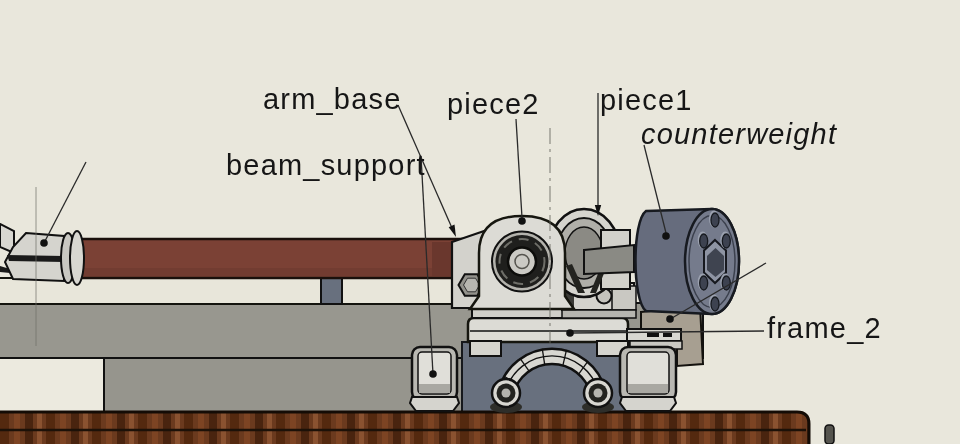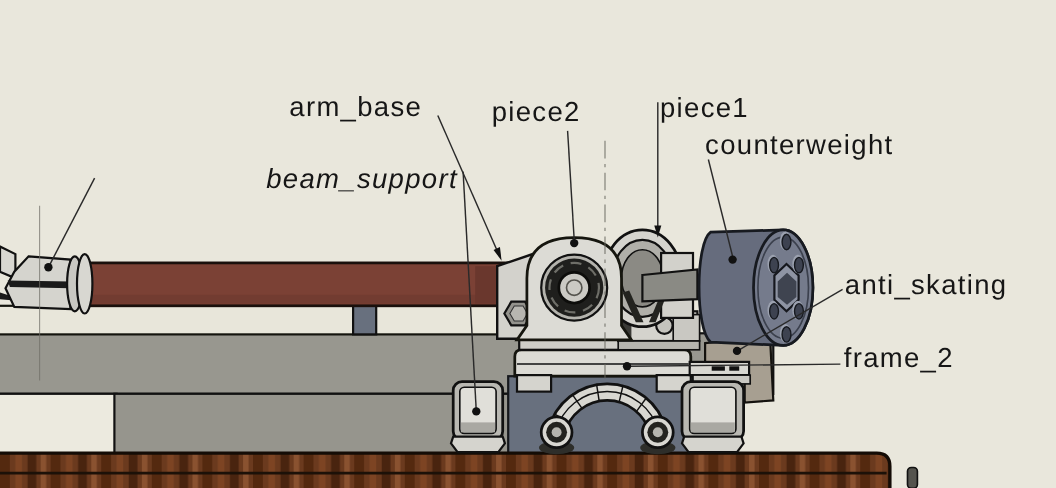--- a/index.html
+++ b/index.html
@@ -5,21 +5,21 @@
   html,body{margin:0;padding:0;}
   body{font-family:"Liberation Sans", sans-serif;}
   .stage{
     position:relative;width:960px;height:444px;overflow:hidden;
     background:#e9e7dc;
   }
   .stage svg{position:absolute;left:0;top:0;}
   .part-label{
     position:absolute;
     font-family:"Liberation Sans", sans-serif;
-    font-size:25px;
+    font-size:29px;
     letter-spacing:1.2px;
     color:#161616;
     white-space:nowrap;
     line-height:1.05;
   }
 </style>
 </head>
 <body>
 
 <div class="stage">
@@ -192,21 +192,20 @@
     <polygon points="598,216 594.8,205 601.2,205" stroke="none"></polygon>
     <line x1="644" y1="145" x2="666" y2="233"></line>
     <circle cx="666" cy="236" r="3.8" stroke="none"></circle>
     <line x1="766" y1="263" x2="672" y2="318"></line>
     <circle cx="670" cy="319" r="3.8" stroke="none"></circle>
     <line x1="764" y1="331" x2="572" y2="333"></line>
     <circle cx="570" cy="333" r="3.8" stroke="none"></circle>
   </g>
 </svg>
 
-<div class="part-label" style="left:242px;top:150px;font-style:italic;">beam_support</div>
+<div class="part-label" style="left:226px;top:150px;">beam_support</div>
 <div class="part-label" style="left:263px;top:84px;">arm_base</div>
 <div class="part-label" style="left:423px;top:89px;margin-left:24px;">piece2</div>
 <div class="part-label" style="left:600px;top:85px;">piece1</div>
-<div class="part-label" style="left:641px;top:119px;">counterweight</div>
-<div class="part-label" style="left:768px;top:246px;">anti_skating</div>
+<div class="part-label" style="left:641px;top:119px;font-style:italic;">counterweight</div>
 <div class="part-label" style="left:767px;top:313px;">frame_2</div>
 
 </div>
 
 </body></html>

